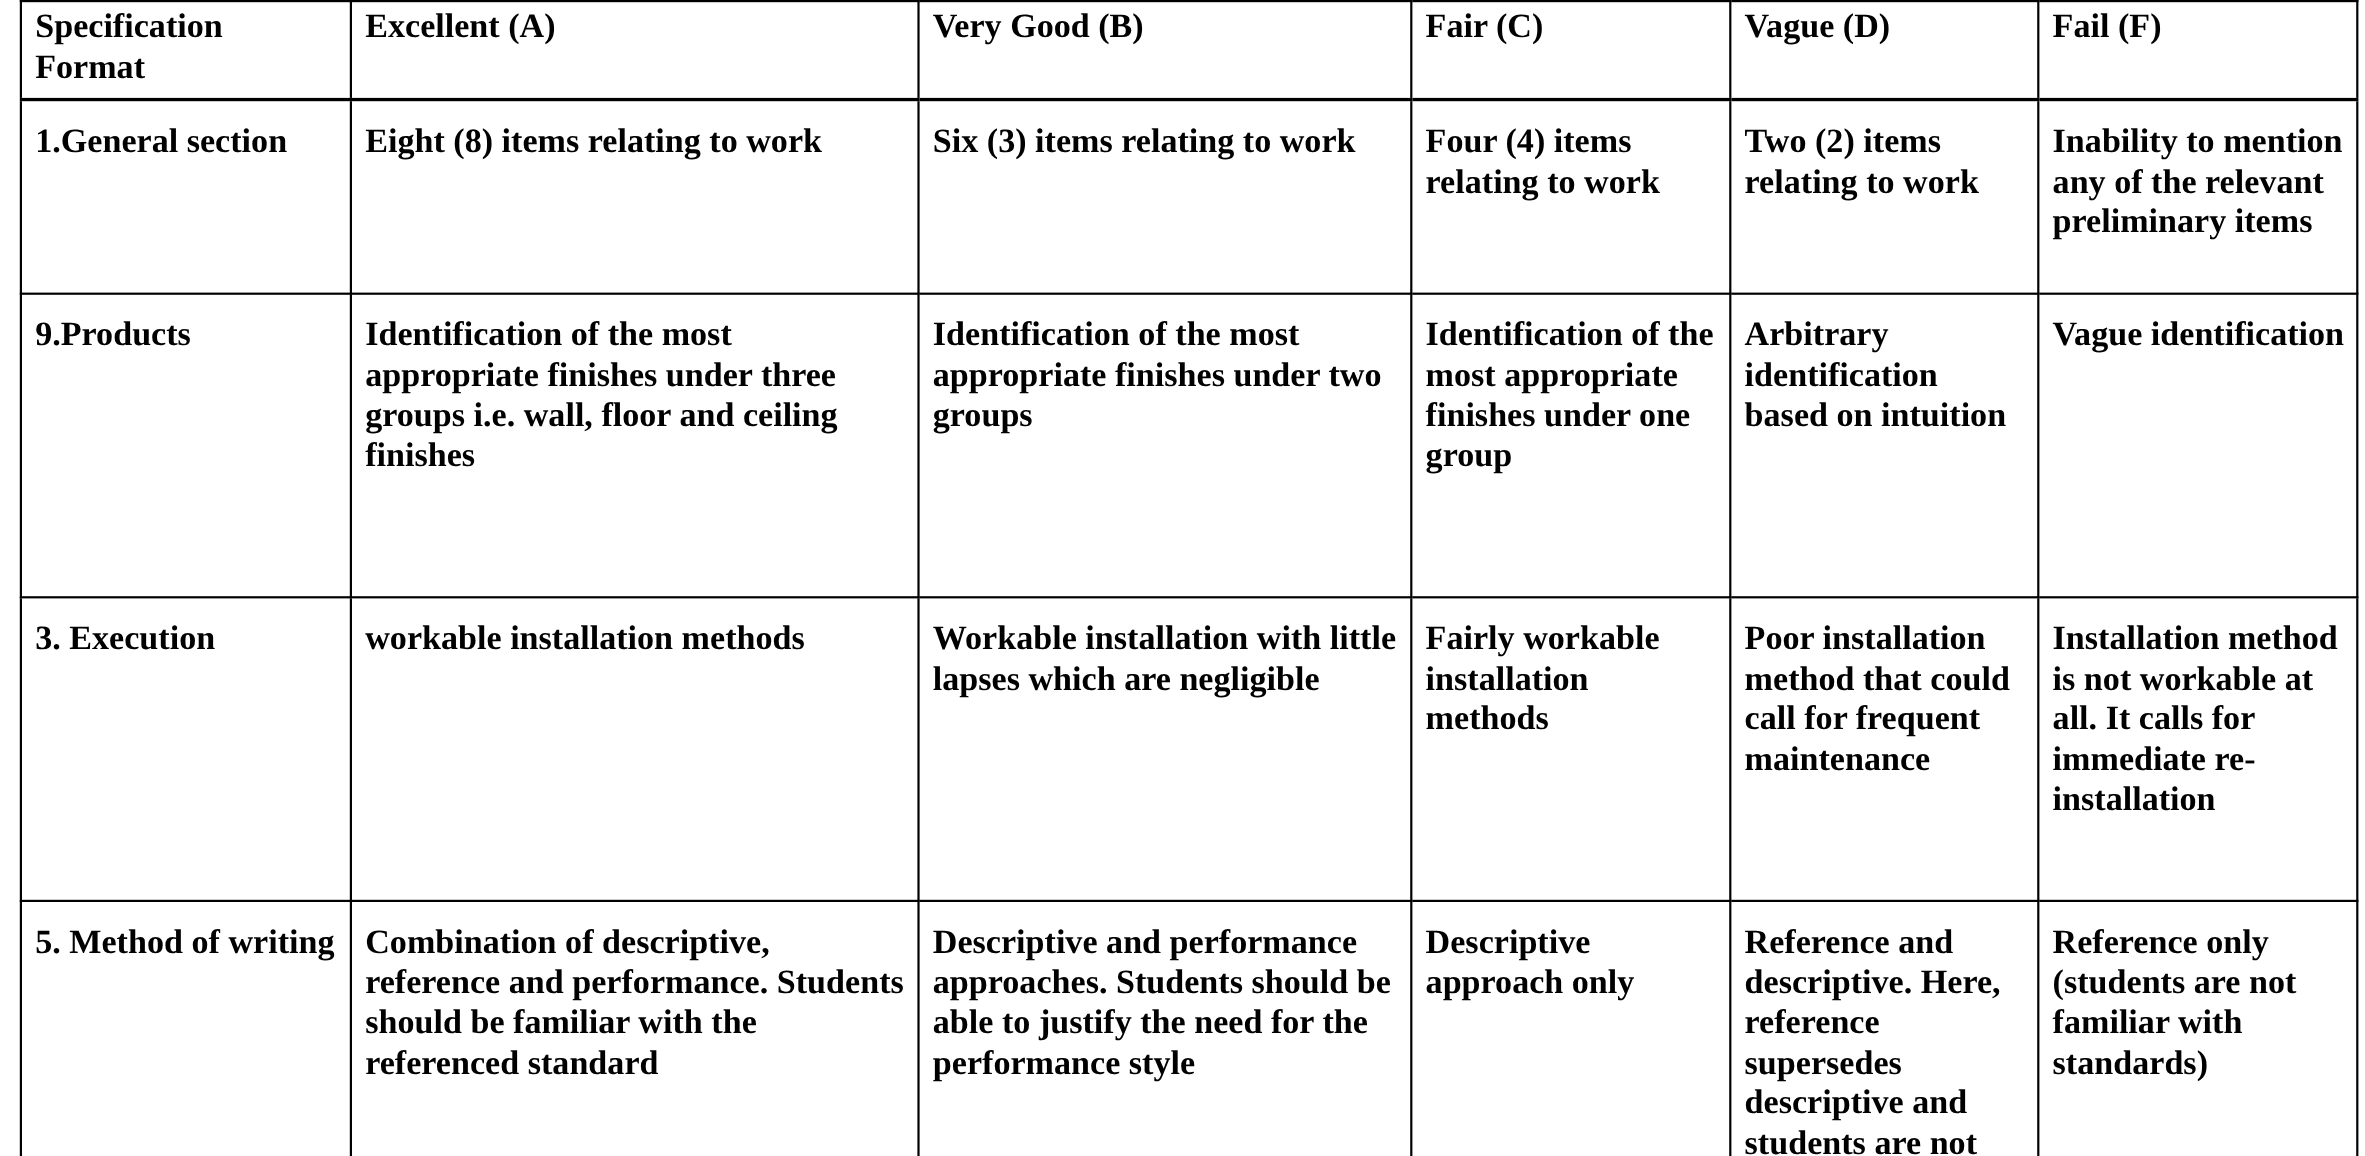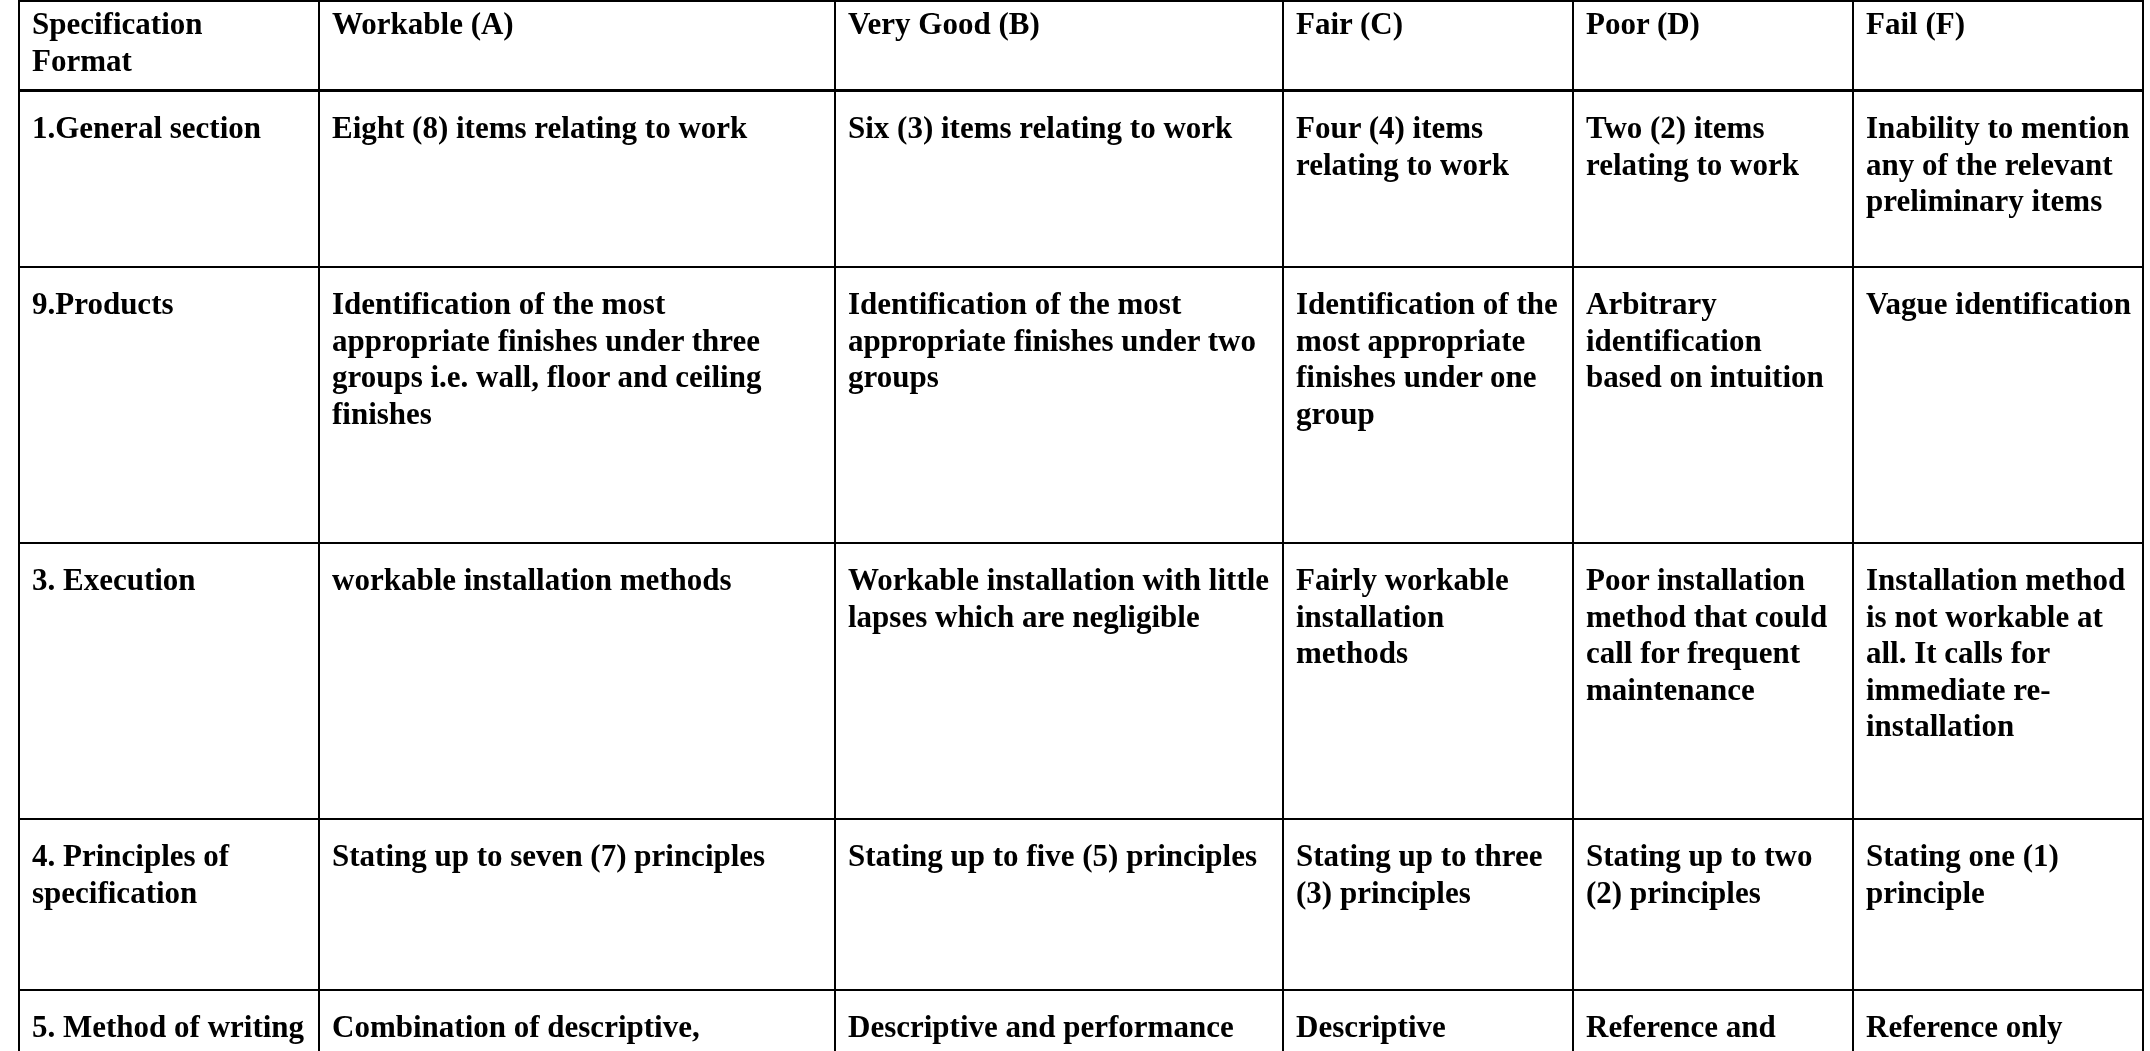--- a/index.html
+++ b/index.html
@@ -72,24 +72,24 @@
       <col class="c0">
         <col class="c1">
         <col class="c2">
         <col class="c3">
         <col class="c4">
         <col class="c5">
     </colgroup>
     <thead>
       <tr>
         <th>Specification Format</th>
-        <th>Workable (A)</th>
+        <th>Excellent (A)</th>
         <th>Very Good (B)</th>
         <th>Fair (C)</th>
-        <th>Poor (D)</th>
+        <th>Vague (D)</th>
         <th>Fail (F)</th>
       </tr>
     </thead>
     <tbody>
       <tr class="row-tall-1">
         <td>1.General section</td>
         <td>Eight (8) items relating to work</td>
         <td>Six (3) items relating to work</td>
         <td>Four (4) items relating to work</td>
         <td>Two (2) items relating to work</td>
@@ -104,28 +104,20 @@
         <td>Vague identification</td>
       </tr>
       <tr class="row-tall-3">
         <td>3. Execution</td>
         <td>workable installation methods</td>
         <td>Workable installation with little lapses which are negligible</td>
         <td>Fairly workable installation methods</td>
         <td>Poor installation method that could call for frequent maintenance</td>
         <td class="justify">Installation method is not workable at all. It calls for immediate re-installation</td>
       </tr>
-      <tr class="row-tall-4">
-        <td>4. Principles of specification</td>
-        <td>Stating up to seven (7) principles</td>
-        <td>Stating up to five (5) principles</td>
-        <td>Stating up to three (3) principles</td>
-        <td>Stating up to two (2) principles</td>
-        <td class="justify">Stating one (1) principle</td>
-      </tr>
       <tr class="row-tall-5">
         <td class="v-mid">5. Method of writing</td>
         <td>Combination of descriptive, reference and performance. Students should be familiar with the referenced standard</td>
         <td>Descriptive and performance approaches. Students should be able to justify the need for the performance style</td>
         <td>Descriptive approach only</td>
         <td>Reference and descriptive. Here, reference supersedes descriptive and students are not familiar with the referenced standards</td>
         <td class="justify">Reference only (students are not familiar with standards)</td>
       </tr>
     </tbody>
   </table>

